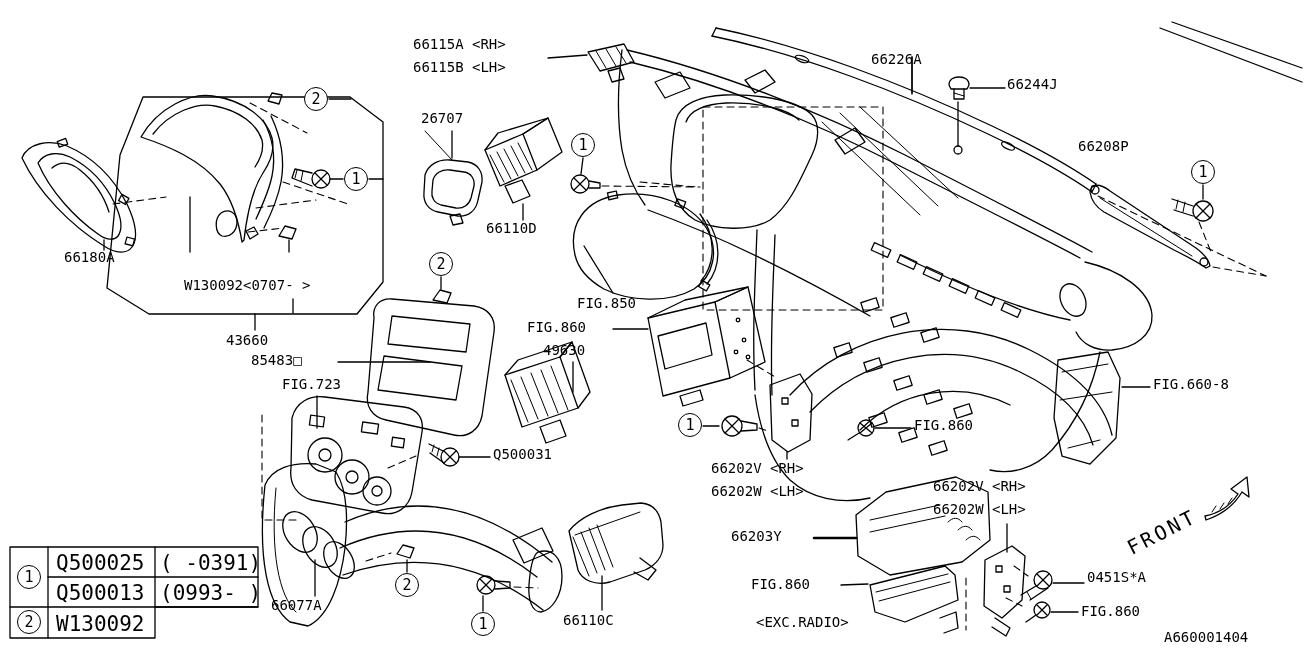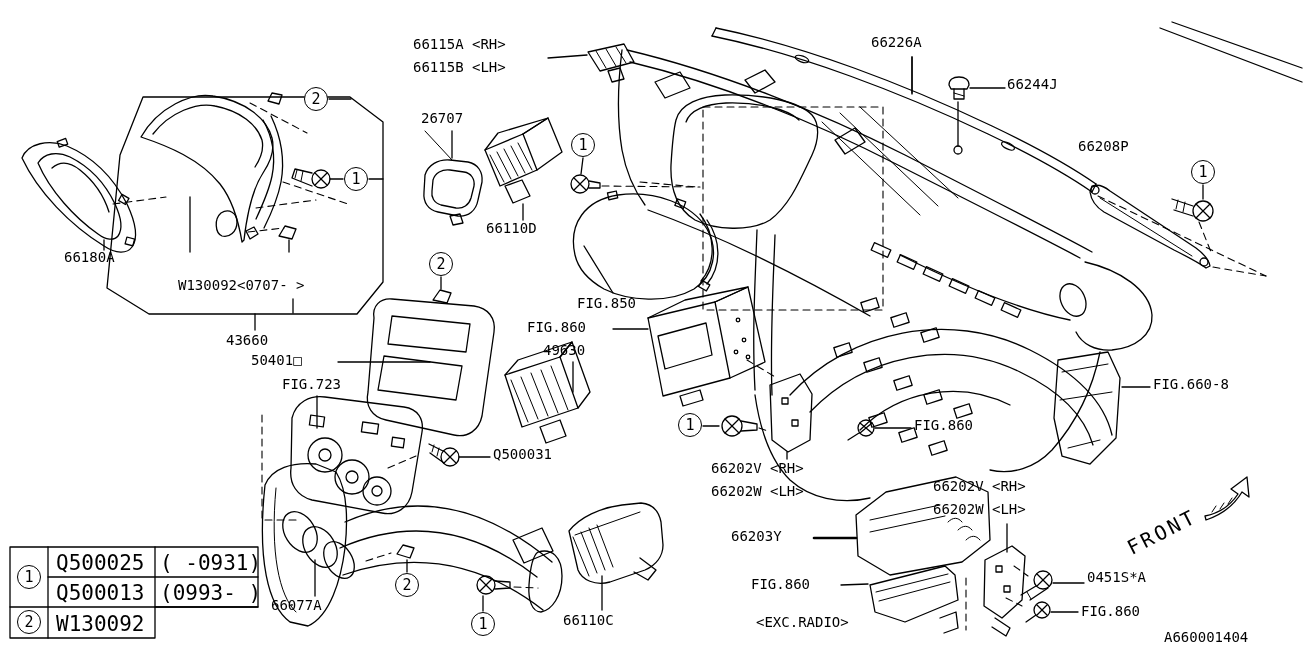--- a/index.html
+++ b/index.html
@@ -354,27 +354,27 @@
     <line x1="155" y1="547" x2="155" y2="607" stroke-width="1.6"></line>
     <line x1="48" y1="577" x2="258" y2="577" stroke-width="1.6"></line>
     <line x1="10" y1="607" x2="258" y2="607" stroke-width="1.6"></line>
   </g>
 </svg>
 
 <div class="lbl" style="left:413px;top:37px">66115A &lt;RH&gt;</div>
 <div class="lbl" style="left:413px;top:60px">66115B &lt;LH&gt;</div>
 <div class="lbl" style="left:421px;top:111px">26707</div>
 <div class="lbl" style="left:486px;top:221px">66110D</div>
-<div class="lbl" style="left:871px;top:35px">66226A</div>
+<div class="lbl" style="left:871px;top:52px">66226A</div>
 <div class="lbl" style="left:1007px;top:77px">66244J</div>
 <div class="lbl" style="left:1078px;top:139px">66208P</div>
 <div class="lbl" style="left:64px;top:250px">66180A</div>
-<div class="lbl" style="left:178px;top:278px">W130092&lt;0707- &gt;</div>
+<div class="lbl" style="left:184px;top:278px">W130092&lt;0707- &gt;</div>
 <div class="lbl" style="left:226px;top:333px">43660</div>
-<div class="lbl" style="left:251px;top:353px">50401□</div>
+<div class="lbl" style="left:251px;top:353px">85483□</div>
 <div class="lbl" style="left:282px;top:377px">FIG.723</div>
 <div class="lbl" style="left:577px;top:296px">FIG.850</div>
 <div class="lbl" style="left:527px;top:320px">FIG.860</div>
 <div class="lbl" style="left:543px;top:343px">49630</div>
 <div class="lbl" style="left:493px;top:447px">Q500031</div>
 <div class="lbl" style="left:1153px;top:377px">FIG.660-8</div>
 <div class="lbl" style="left:711px;top:461px">66202V &lt;RH&gt;</div>
 <div class="lbl" style="left:711px;top:484px">66202W &lt;LH&gt;</div>
 <div class="lbl" style="left:914px;top:418px">FIG.860</div>
 <div class="lbl" style="left:933px;top:479px">66202V &lt;RH&gt;</div>
@@ -394,18 +394,18 @@
 <div class="co" style="left:571px;top:133px">1</div>
 <div class="co" style="left:429px;top:252px">2</div>
 <div class="co" style="left:1191px;top:160px">1</div>
 <div class="co" style="left:678px;top:413px">1</div>
 <div class="co" style="left:395px;top:573px">2</div>
 <div class="co" style="left:471px;top:612px">1</div>
 
 <div class="co" style="left:17px;top:565px">1</div>
 <div class="co" style="left:17px;top:610px">2</div>
 <div class="lbl small" style="left:56px;top:553px">Q500025</div>
-<div class="lbl small" style="left:160px;top:553px">( -0931)</div>
+<div class="lbl small" style="left:160px;top:553px">( -0391)</div>
 <div class="lbl small" style="left:56px;top:583px">Q500013</div>
 <div class="lbl small" style="left:160px;top:583px">(0993- )</div>
 <div class="lbl small" style="left:56px;top:614px">W130092</div>
 
 </div>
 
 </body></html>

